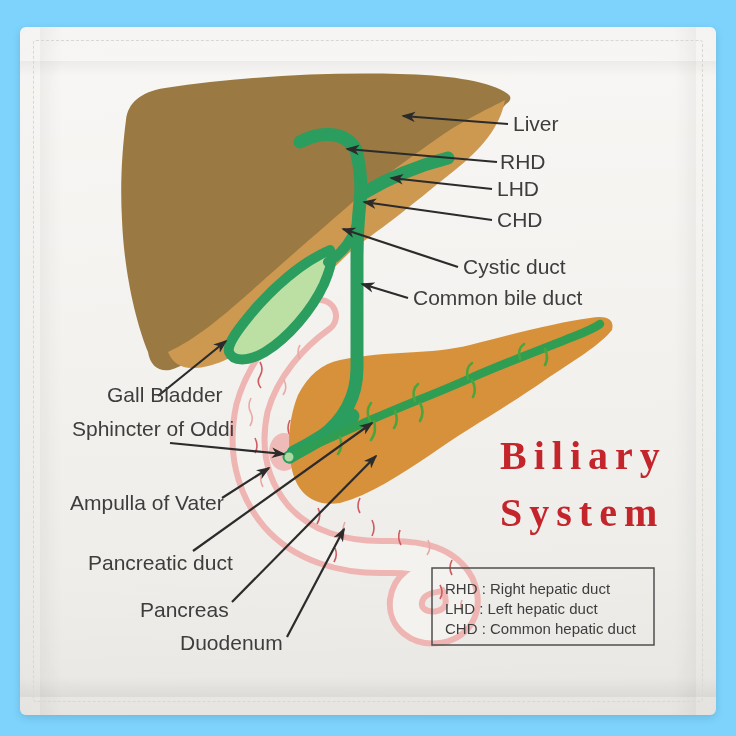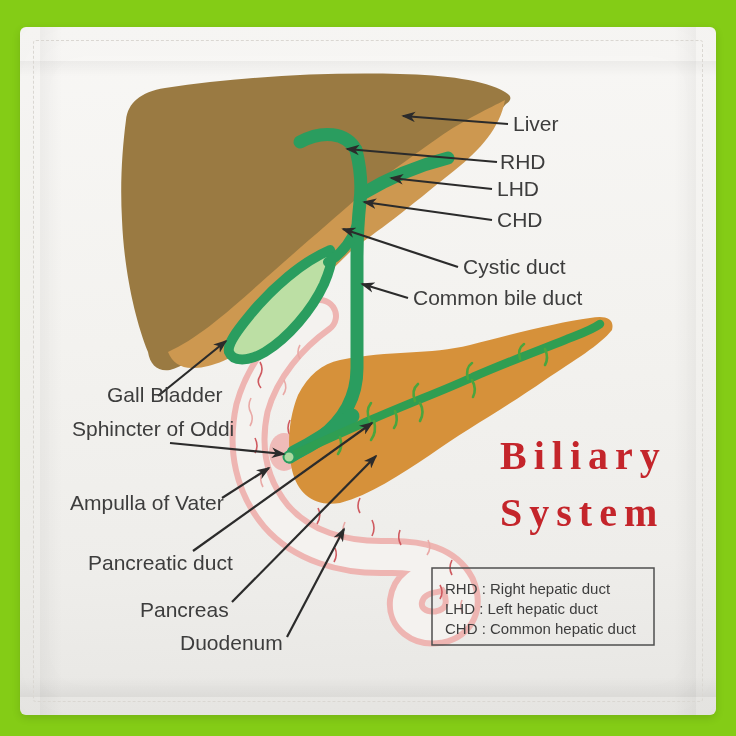--- a/index.html
+++ b/index.html
@@ -1,16 +1,16 @@
 <!DOCTYPE html>
 <html><head>
 <meta charset="utf-8">
 <style>
   html,body{margin:0;padding:0;background:#ffffff;}
-  #scene{position:relative;width:736px;height:736px;background:#84cc16;overflow:hidden;
+  #scene{position:relative;width:736px;height:736px;background:#7dd3fc;overflow:hidden;
          font-family:"Liberation Sans",sans-serif;}
   .napkin{position:absolute;left:20px;top:27px;width:696px;height:688px;border-radius:6px;
           background:linear-gradient(178deg,#f8f7f5 0%,#f3f2ef 45%,#eeedea 78%,#e7e6e3 100%);
           box-shadow:0 3px 9px rgba(0,0,0,.12), inset 0 0 60px rgba(0,0,0,.025);}
   .hem{position:absolute;inset:13px;border:1px dashed #dad7d2;border-radius:3px;}
   .crease-top{position:absolute;left:0;right:0;top:34px;height:22px;
           background:linear-gradient(rgba(0,0,0,.045),rgba(0,0,0,0) 70%);}
   .crease-bottom{position:absolute;left:0;right:0;bottom:18px;height:20px;
           background:linear-gradient(rgba(0,0,0,0),rgba(0,0,0,.05));}
   .crease-left{position:absolute;top:0;bottom:0;left:20px;width:22px;

